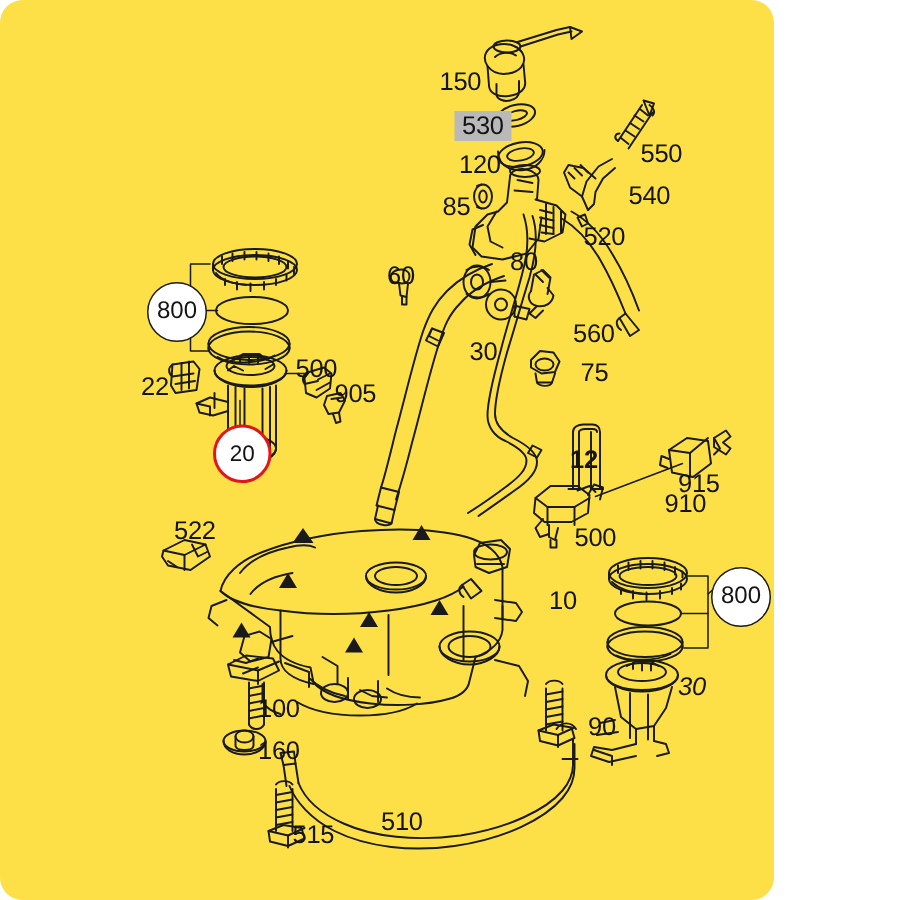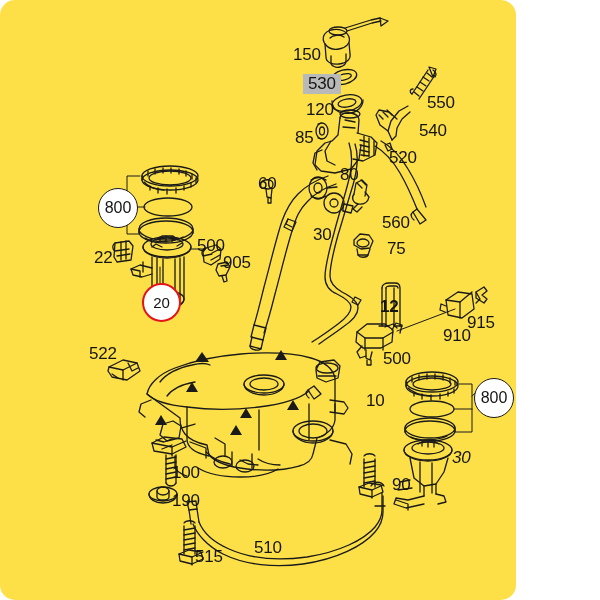--- a/index.html
+++ b/index.html
@@ -424,29 +424,29 @@
       <div class="lbl" style="left: 389px; top: 149px;">520</div>
       <div class="lbl" style="left: 258px; top: 175px;">60</div>
       <div class="lbl" style="left: 292px; top: 166px; margin-left: 48px;">80</div>
       <div class="lbl" style="left: 382px; top: 214px;">560</div>
       <div class="lbl" style="left: 313px; top: 226px;">30</div>
       <div class="lbl" style="left: 387px; top: 240px;">75</div>
       <div class="lbl" style="left: 94px; top: 249px;">22</div>
       <div class="lbl" style="left: 197px; top: 237px;">500</div>
       <div class="lbl" style="left: 223px; top: 254px;">905</div>
       <div class="lbl" style="left: 380px; top: 298px; font-weight: bold;">12</div>
-      <div class="lbl" style="left: 467px; top: 314px;">915</div>
+      <div class="lbl" style="left: 452px; top: 314px;">915</div>
       <div class="lbl" style="left: 443px; top: 327px;">910</div>
       <div class="lbl" style="left: 383px; top: 350px;">500</div>
-      <div class="lbl" style="left: 89px; top: 345px; text-align: right;">522</div>
+      <div class="lbl" style="left: 116px; top: 345px; text-align: right;">522</div>
       <div class="lbl" style="left: 366px; top: 392px;">10</div>
       <div class="lbl" style="left: 452px; top: 449px; font-style: italic;">30</div>
       <div class="lbl" style="left: 172px; top: 464px;">100</div>
       <div class="lbl" style="left: 392px; top: 476px;">90</div>
-      <div class="lbl" style="left: 172px; top: 492px;">190</div>
+      <div class="lbl" style="left: 172px; top: 492px;">160</div>
       <div class="lbl" style="left: 254px; top: 539px;">510</div>
       <div class="lbl" style="left: 155px; top: 548px; margin-left: 40px;">515</div>
     </div>
   <div id="callouts-layer">
       <div class="callout-circle" style="left: 98px; top: 188px;">800</div>
       <div class="callout-circle highlight" style="left: 142px; top: 283px;">20</div>
       <div class="callout-circle" style="left: 474px; top: 378px;">800</div>
     </div>
 
 </div>

